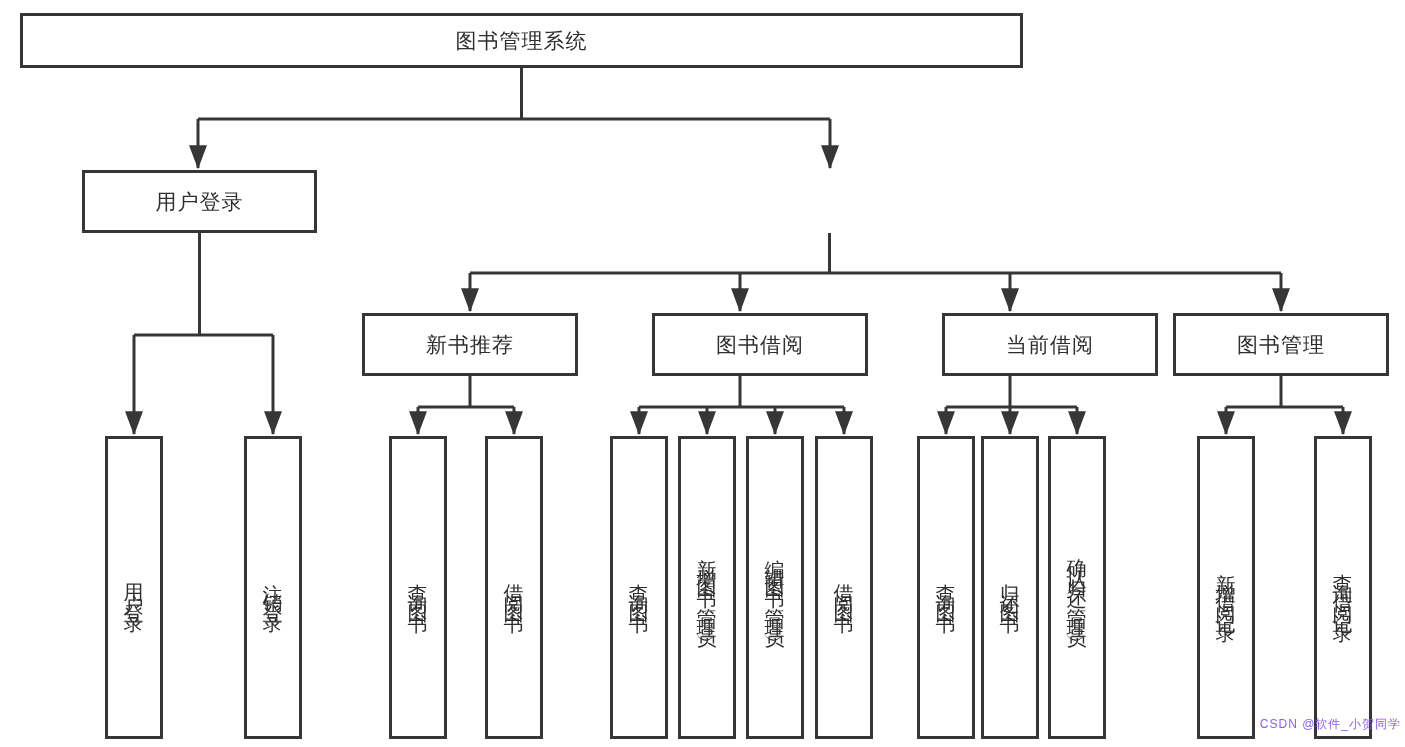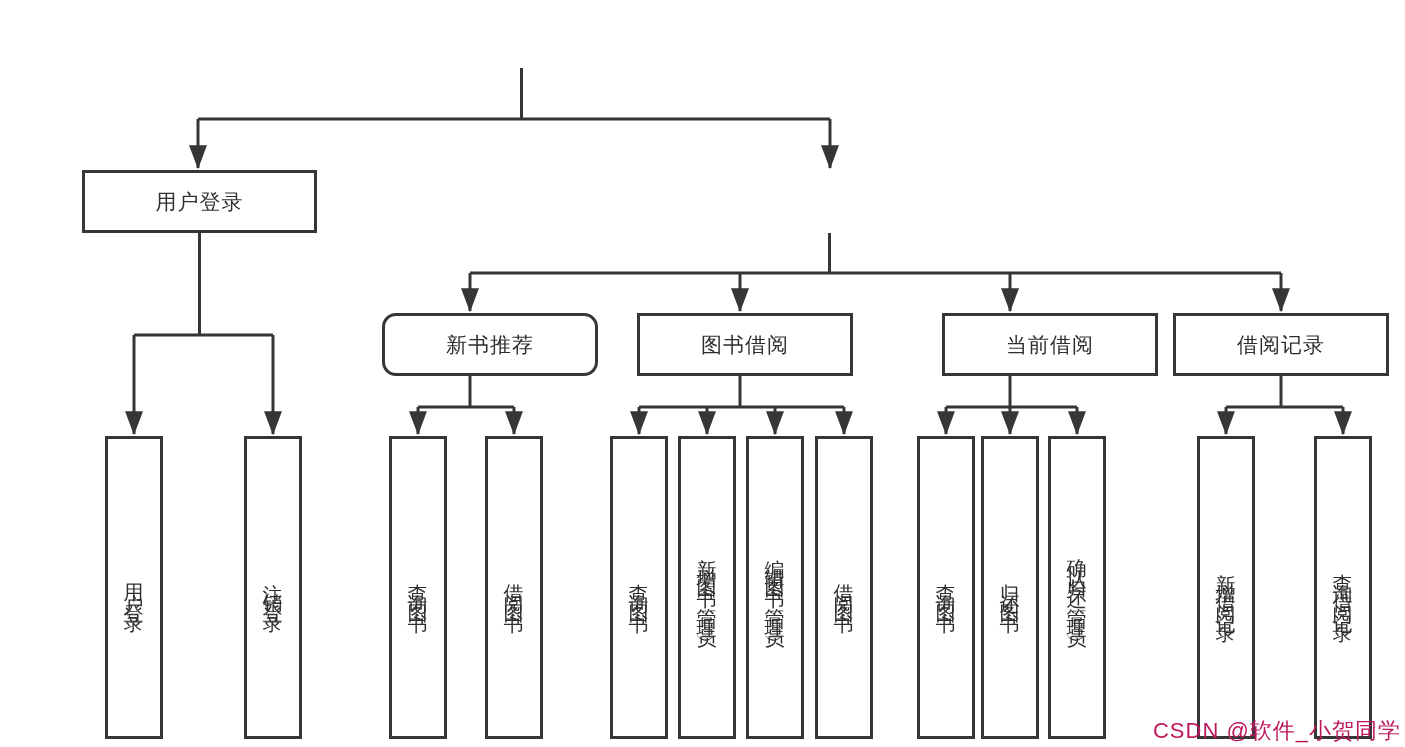--- a/index.html
+++ b/index.html
@@ -38,22 +38,22 @@
     text-orientation: mixed;
     font-size: 20px;
     line-height: 1.1;
     letter-spacing: 10px;
     white-space: nowrap;
   }
   .watermark {
     position: absolute;
     top: 716px;
     right: 4px;
-    font-size: 22px;
-    color: #be185d;
+    font-size: 12px;
+    color: #8b5cf6;
     letter-spacing: 1px;
     z-index: 5;
     margin-left: 10px;
   }
 </style>
 </head>
 <body>
 
 <div class="canvas">
 
@@ -100,36 +100,39 @@
       <path d="M1010,407 L1010,434" marker-end="url(#arrowhead)"></path>
       <path d="M1077,407 L1077,434" marker-end="url(#arrowhead)"></path>
 
       <path d="M1281,376 L1281,407"></path>
       <path d="M1226,407 L1343,407"></path>
       <path d="M1226,407 L1226,434" marker-end="url(#arrowhead)"></path>
       <path d="M1343,407 L1343,434" marker-end="url(#arrowhead)"></path>
     </g>
   </svg>
 
+  <div class="node root">
+    <span>图书管理系统</span>
+  </div>
 
   <div class="node lvl2" style="left:82px;">
     <span>用户登录</span>
   </div>
 
-  <div class="node lvl3" style="left:382px;border-radius:14px;">
+  <div class="node lvl3" style="left:362px;">
     <span>新书推荐</span>
   </div>
-  <div class="node lvl3" style="left:637px;">
+  <div class="node lvl3" style="left:652px;">
     <span>图书借阅</span>
   </div>
   <div class="node lvl3" style="left:902px;margin-left:40px;">
     <span>当前借阅</span>
   </div>
   <div class="node lvl3" style="left:1173px;">
-    <span>借阅记录</span>
+    <span>图书管理</span>
   </div>
 
   <div class="node leaf" style="left:105px;">
     <span class="vtext">用户登录</span>
   </div>
   <div class="node leaf" style="left:244px;">
     <span class="vtext">注销登录</span>
   </div>
   <div class="node leaf" style="left:389px;">
     <span class="vtext">查询图书</span>

